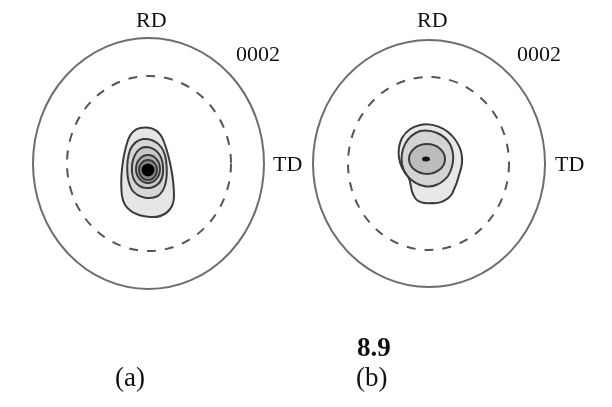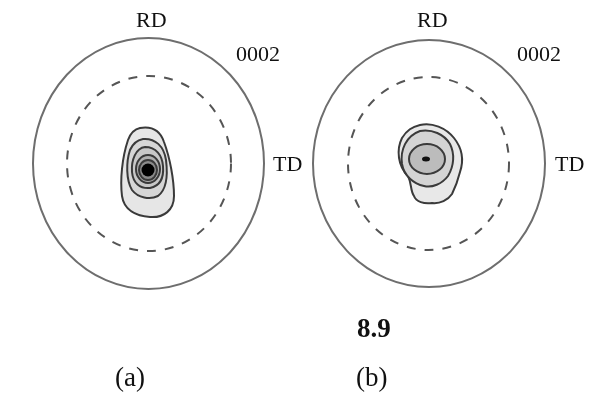--- a/index.html
+++ b/index.html
@@ -46,16 +46,16 @@
   </svg>
 
   <div class="label" style="left:136px; top:9px;">RD</div>
   <div class="label" style="left:236px; top:43px;">0002</div>
   <div class="label" style="left:273px; top:153px;">TD</div>
   <div class="caption" style="left:115px; top:364px;">(a)</div>
 
   <div class="label" style="left:417px; top:9px;">RD</div>
   <div class="label" style="left:517px; top:43px;">0002</div>
   <div class="label" style="left:555px; top:153px;">TD</div>
-  <div class="maxlabel" style="left:357px; top:315px;">8.9</div>
+  <div class="maxlabel" style="left:357px; top:334px;">8.9</div>
   <div class="caption" style="left:356px; top:364px;">(b)</div>
 
 </div>
 
 </body></html>

